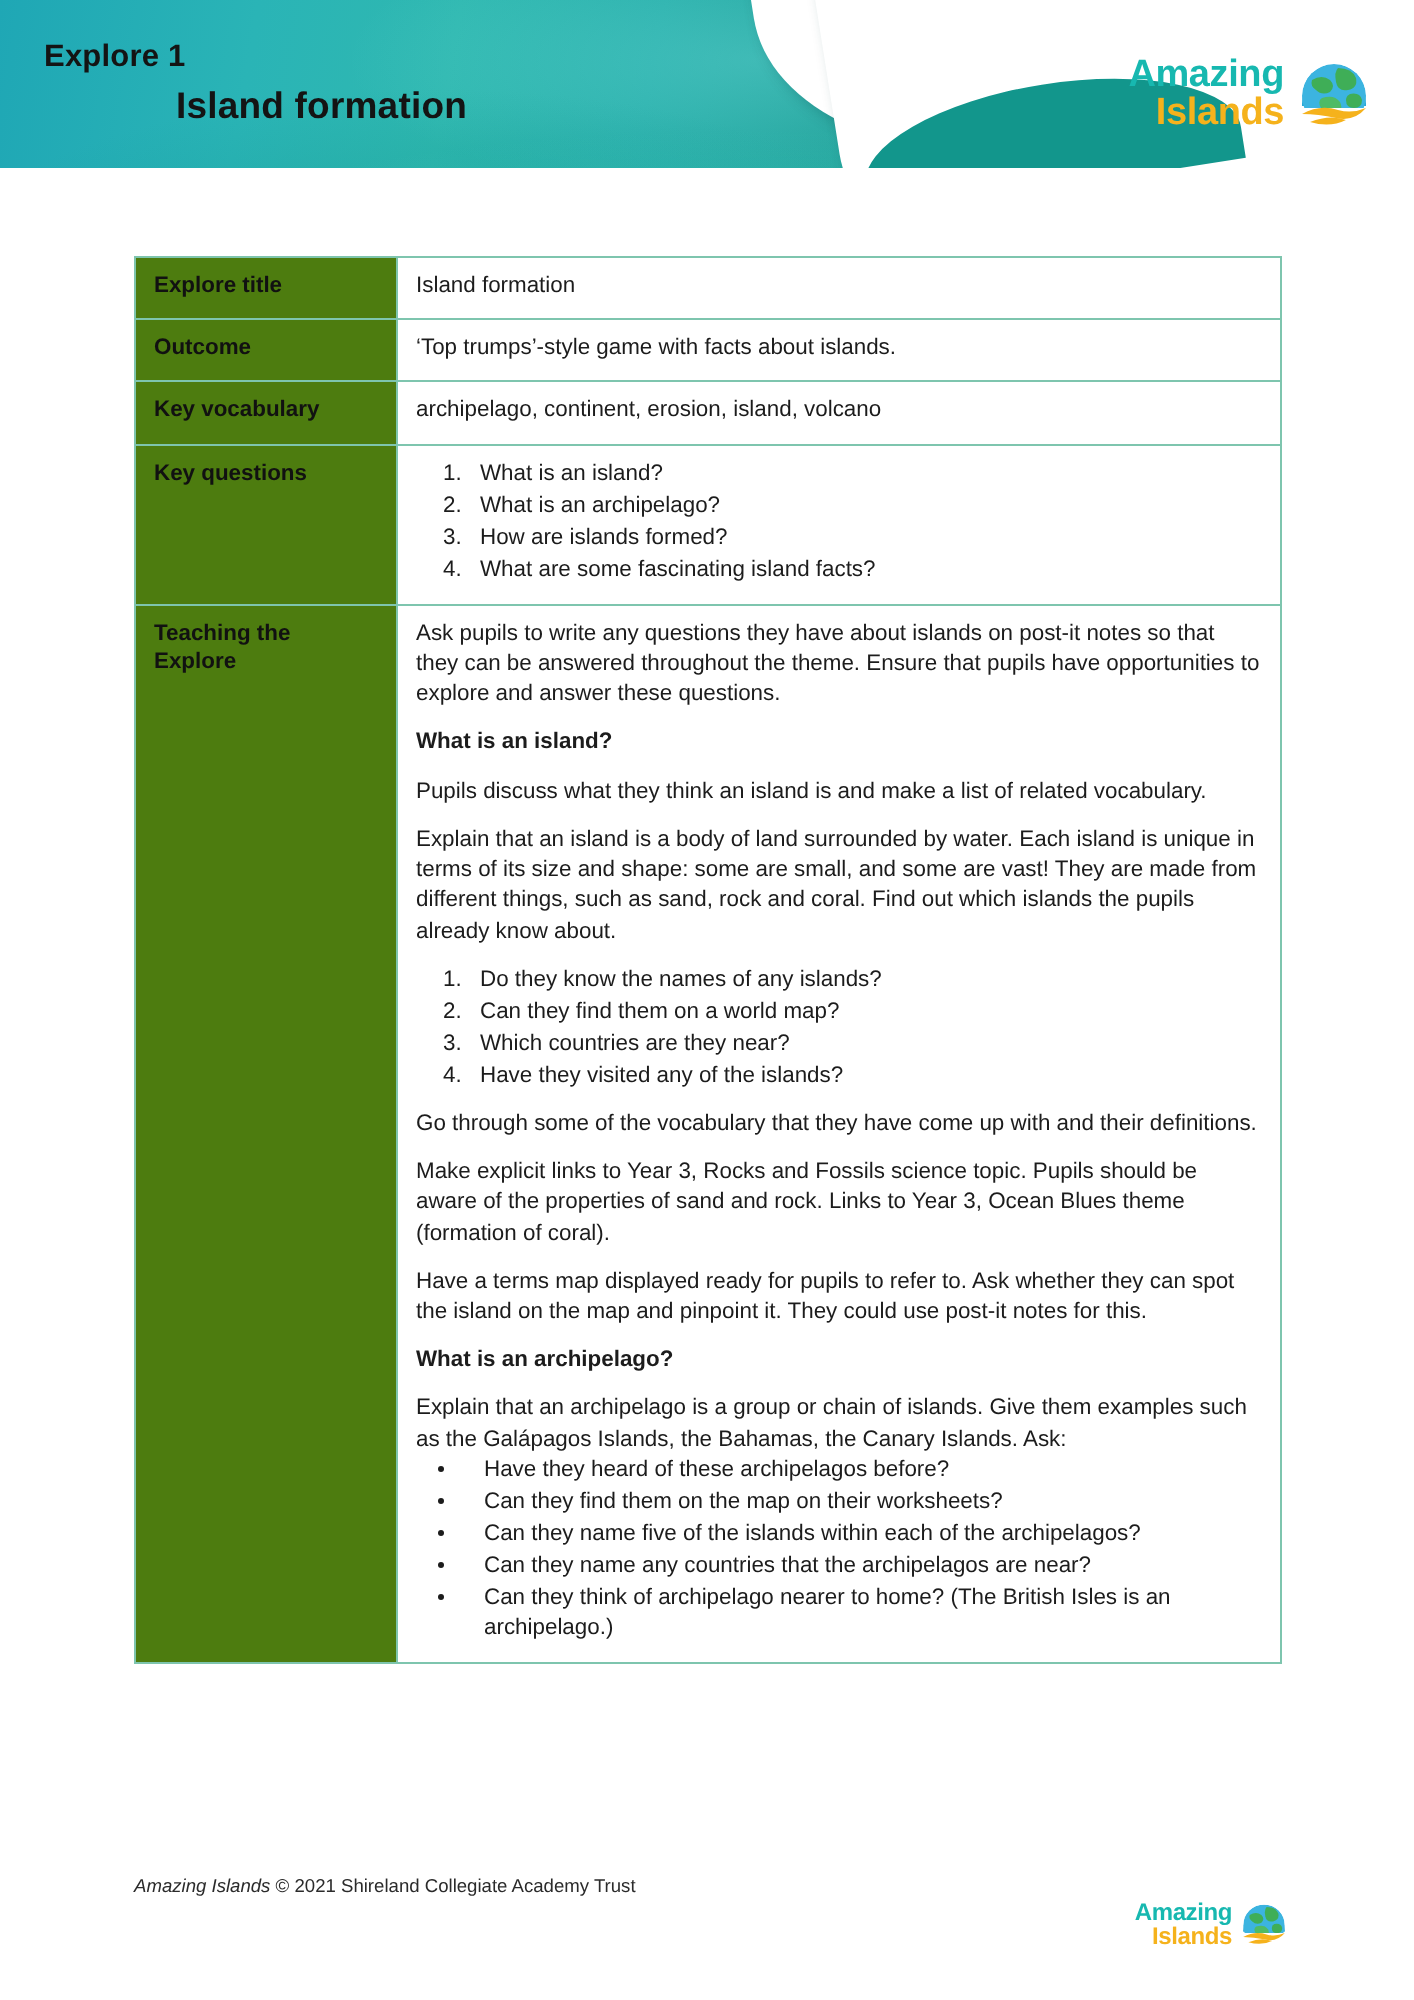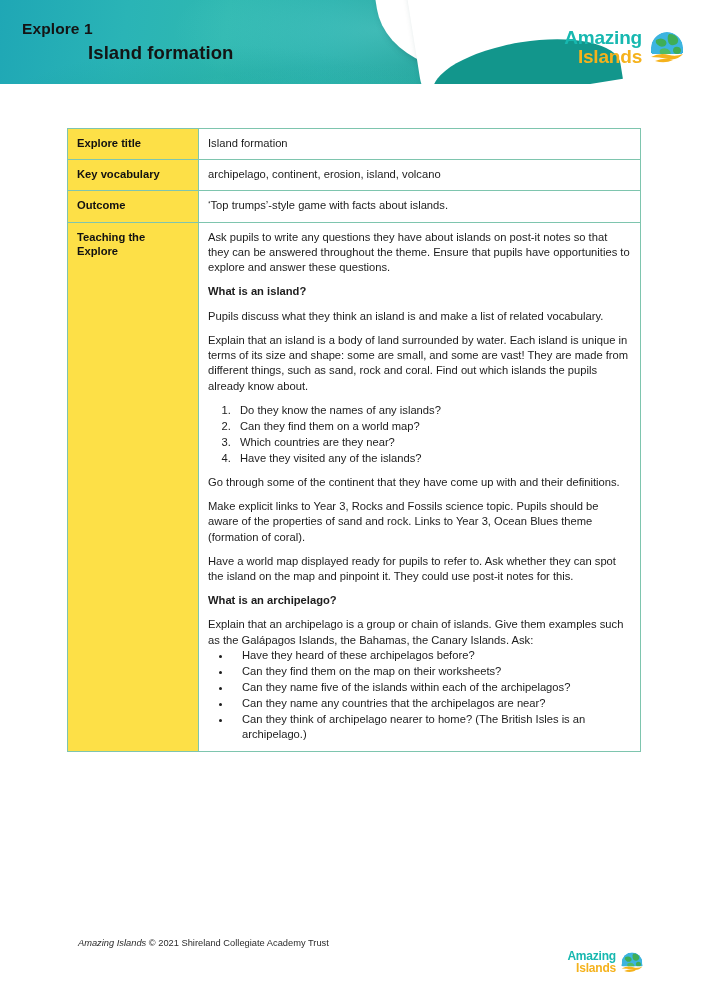--- a/index.html
+++ b/index.html
@@ -179,21 +179,21 @@
     width: 574px;
     table-layout: fixed;
   }
   table.plan td {
     border: 1.5px solid #7ec5ae;
     vertical-align: top;
     padding: 7px 9px 8px 9px;
   }
   td.label {
     width: 112px;
-    background: #fde047;
+    background: #4d7c0f;
     font-weight: bold;
     font-size: 11.2px;
     line-height: 1.32;
     color: #111111;
   }
   td.value {
     background: #ffffff;
     font-size: 11.2px;
     line-height: 1.36;
     color: #1c1c1c;
@@ -233,21 +233,20 @@
   .footer-text {
     position: absolute;
     left: 67px;
     top: 938px;
     font-size: 9.3px;
     color: #2b2b2b;
     white-space: nowrap;
   }
   .footer-text .it {
     font-style: italic;
-    margin-left: 11px;
   }
   .logo-footer {
     right: 62px;
     top: 948px;
   }
   .logo-footer .logo-amazing,
   .logo-footer .logo-islands {
     font-size: 12px;
   }
   .logo-footer .logo-mark {
@@ -308,33 +307,44 @@
       <tr>
         <td class="label">Explore title</td>
         <td class="value">
           <p class="tight">Island formation</p>
         </td>
       </tr>
 
 
 
       <tr>
+        <td class="label">Outcome</td>
+        <td class="value">
+          <p class="tight">‘Top trumps’-style game with facts about islands.</p>
+        </td>
+      </tr>
+
+      <tr>
         <td class="label">Key vocabulary</td>
         <td class="value">
           <p class="tight">archipelago, continent, erosion, island, volcano</p>
         </td>
       </tr>
 
       <tr>
-        <td class="label">Outcome</td>
+        <td class="label">Key questions</td>
         <td class="value">
-          <p class="tight">‘Top trumps’-style game with facts about islands.</p>
+          <ol class="num last">
+            <li>What is an island?</li>
+            <li>What is an archipelago?</li>
+            <li>How are islands formed?</li>
+            <li>What are some fascinating island facts?</li>
+          </ol>
         </td>
       </tr>
-
 
       <tr>
         <td class="label">
           <span>Teaching the</span><br>
           <span>Explore</span>
         </td>
         <td class="value">
 
           <p>Ask pupils to write any questions they have about islands on post-it notes so that they can be answered throughout the theme. Ensure that pupils have opportunities to explore and answer these questions.</p>
 
@@ -343,25 +353,25 @@
 
           <p>Explain that an island is a body of land surrounded by water. Each island is unique in terms of its size and shape: some are small, and some are vast! They are made from different things, such as sand, rock and coral. Find out which islands the pupils already know about.</p>
 
           <ol class="num">
             <li>Do they know the names of any islands?</li>
             <li>Can they find them on a world map?</li>
             <li>Which countries are they near?</li>
             <li>Have they visited any of the islands?</li>
           </ol>
 
-          <p>Go through some of the continent that they have come up with and their definitions.</p>
+          <p>Go through some of the vocabulary that they have come up with and their definitions.</p>
 
           <p>Make explicit links to Year 3, Rocks and Fossils science topic. Pupils should be aware of the properties of sand and rock. Links to Year 3, Ocean Blues theme (formation of coral).</p>
 
-          <p>Have a world map displayed ready for pupils to refer to. Ask whether they can spot the island on the map and pinpoint it. They could use post-it notes for this.</p>
+          <p>Have a terms map displayed ready for pupils to refer to. Ask whether they can spot the island on the map and pinpoint it. They could use post-it notes for this.</p>
 
           <p class="strong-head spaced-top">What is an archipelago?</p>
           <p class="tight">Explain that an archipelago is a group or chain of islands. Give them examples such as the Galápagos Islands, the Bahamas, the Canary Islands. Ask:</p>
 
           <ul class="bul last">
             <li>Have they heard of these archipelagos before?</li>
             <li>Can they find them on the map on their worksheets?</li>
             <li>Can they name five of the islands within each of the archipelagos?</li>
             <li>Can they name any countries that the archipelagos are near?</li>
             <li>Can they think of archipelago nearer to home? (The British Isles is an archipelago.)</li>

